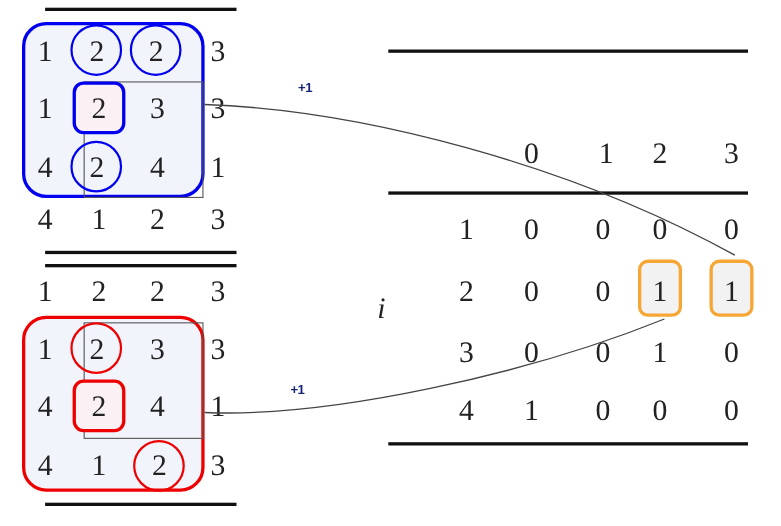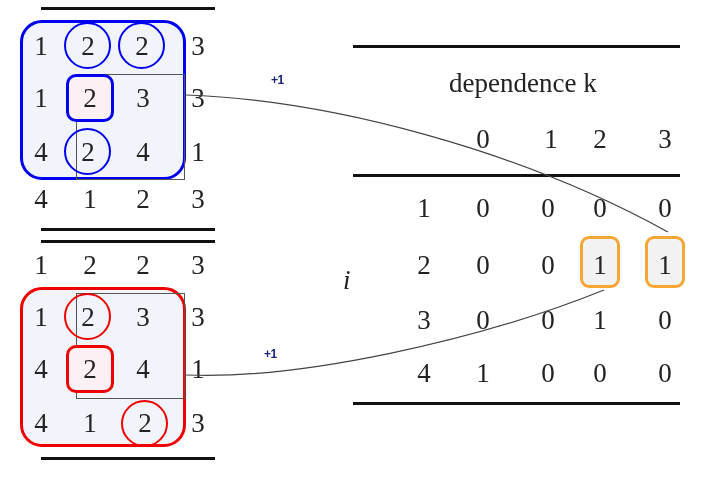--- a/index.html
+++ b/index.html
@@ -169,23 +169,20 @@
 
   <div class="num" style="left:41px;top:410px;">4</div>
   <div class="num" style="left:90px;top:410px;">1</div>
   <div class="num" style="left:145px;top:410px;">2</div>
   <div class="num" style="left:198px;top:410px;">3</div>
 
   <div class="rule" style="left:41px;top:457px;width:174px;height:3px;"></div>
 
   <div class="rule" style="left:353px;top:45px;width:327px;height:3px;"></div>
 
-  <div class="thead" style="left:449px;top:68px;">
-    <span>dependence k</span>
-  </div>
 
   <div class="tnum" style="left:483px;top:126px;">0</div>
   <div class="tnum" style="left:551px;top:126px;">1</div>
   <div class="tnum" style="left:600px;top:126px;">2</div>
   <div class="tnum" style="left:665px;top:126px;">3</div>
 
   <div class="rule" style="left:353px;top:174px;width:327px;height:3px;"></div>
 
   <div class="thead ital" style="left:343px;top:265px;">i</div>
 

